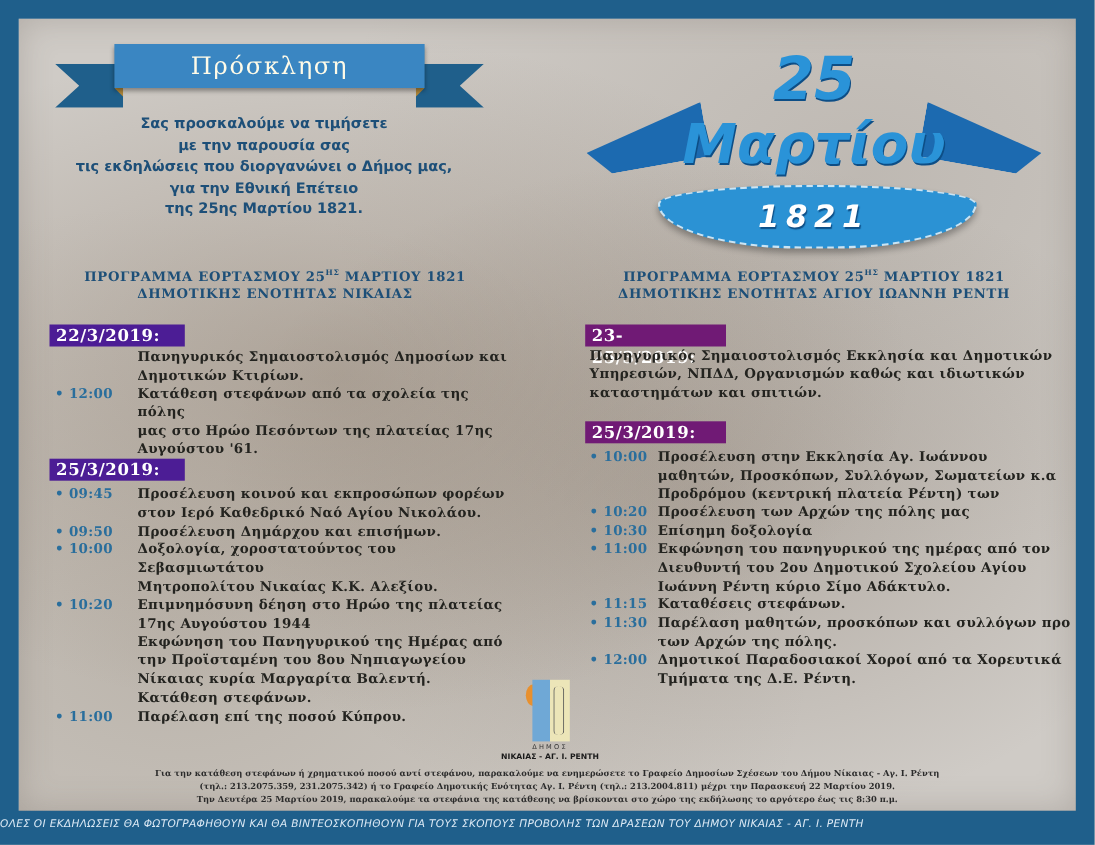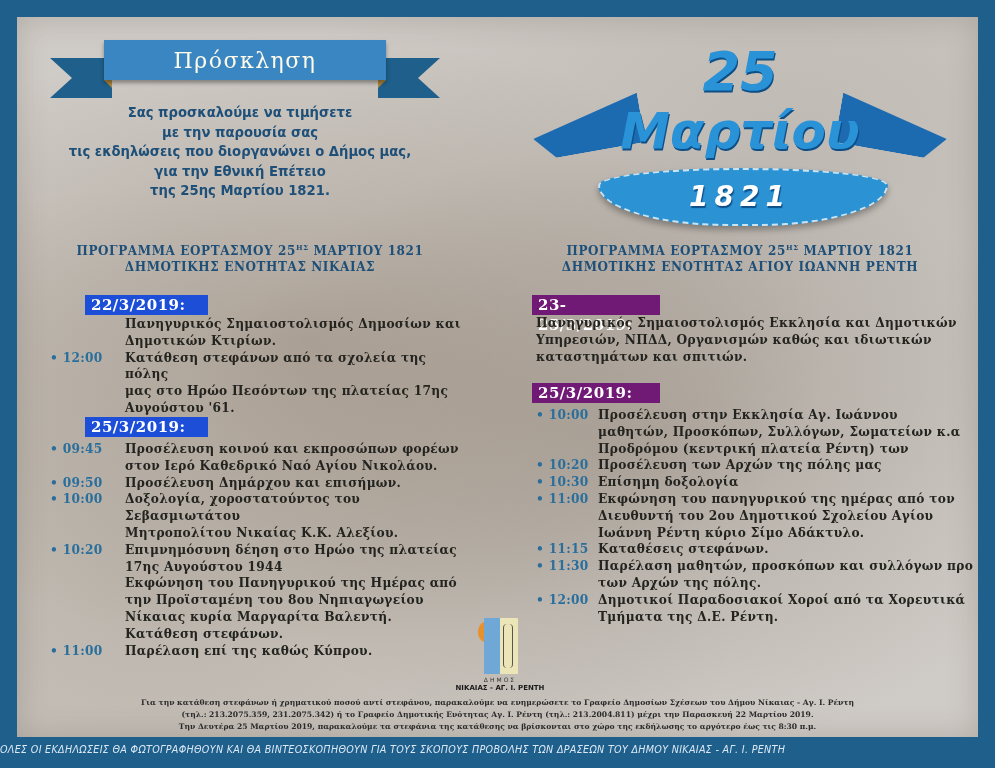--- a/index.html
+++ b/index.html
@@ -74,21 +74,21 @@
   }
   .prog-head sup { font-size: 7px; vertical-align: 5px; }
   .prog-head.left { left: 40px; top: 240px; width: 420px; }
   .prog-head.right { left: 520px; top: 240px; width: 440px; }
 
   .date-bar {
     position: absolute; height: 20px; color: #fff; font-weight: bold;
     font-family: "DejaVu Serif", serif; font-size: 15px; line-height: 20px;
     padding-left: 6px; letter-spacing: 0.5px;
   }
-  .date-bar.dark { background: #1d4ed8; margin-left: 40px; }
+  .date-bar.dark { background: #4c1d95; }
   .date-bar.bright { background: #701a75; }
 
   .events { position: absolute; font-family: "DejaVu Serif", serif; font-weight: bold; font-size: 12.2px; line-height: 16.8px; color: #23231f; letter-spacing: 0.3px; }
   .ev { display: flex; }
   .ev .time { width: 75px; flex: none; color: #2a6e9c; font-weight: bold; }
   .ev .time.empty { color: transparent; }
   .ev .desc { flex: 1; }
   .plain-text { position: absolute; font-family: "DejaVu Serif", serif; font-weight: bold; font-size: 12.2px; line-height: 16.8px; color: #23231f; letter-spacing: 0.3px; }
 
   
@@ -192,21 +192,21 @@
       <div>17ης Αυγούστου 1944</div>
       <div>Εκφώνηση του Πανηγυρικού της Ημέρας από</div>
       <div>την Προϊσταμένη του 8ου Νηπιαγωγείου</div>
       <div>Νίκαιας κυρία Μαργαρίτα Βαλεντή.</div>
       <div>Κατάθεση στεφάνων.</div>
     </span>
   </div>
   <div class="ev">
     <span class="time">• 11:00</span>
     <span class="desc">
-      <div>Παρέλαση επί της καθώς Κύπρου.</div>
+      <div>Παρέλαση επί της ποσού Κύπρου.</div>
     </span>
   </div>
 </div>
 
 <div class="prog-head right">
   <div><span>ΠΡΟΓΡΑΜΜΑ ΕΟΡΤΑΣΜΟΥ 25</span><sup>ΗΣ</sup><span> ΜΑΡΤΙΟΥ 1821</span></div>
   <div>ΔΗΜΟΤΙΚΗΣ ΕΝΟΤΗΤΑΣ ΑΓΙΟΥ ΙΩΑΝΝΗ ΡΕΝΤΗ</div>
 </div>
 
 <div class="date-bar bright" style="left:532px; top:295px; width:128px;">23-25/3/2019:</div>

